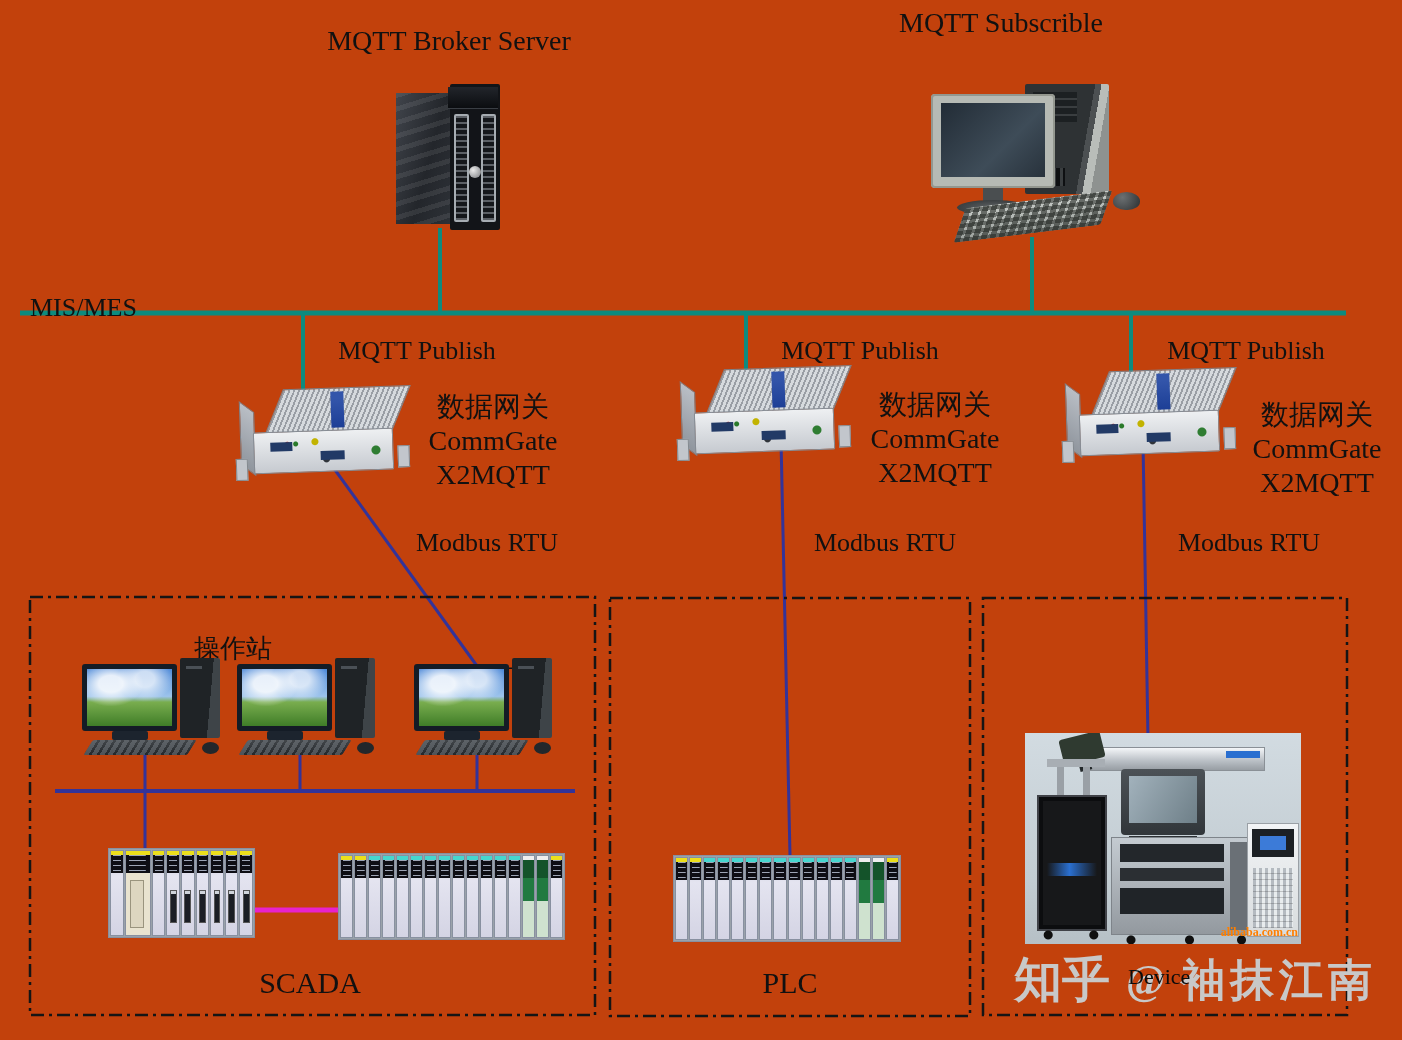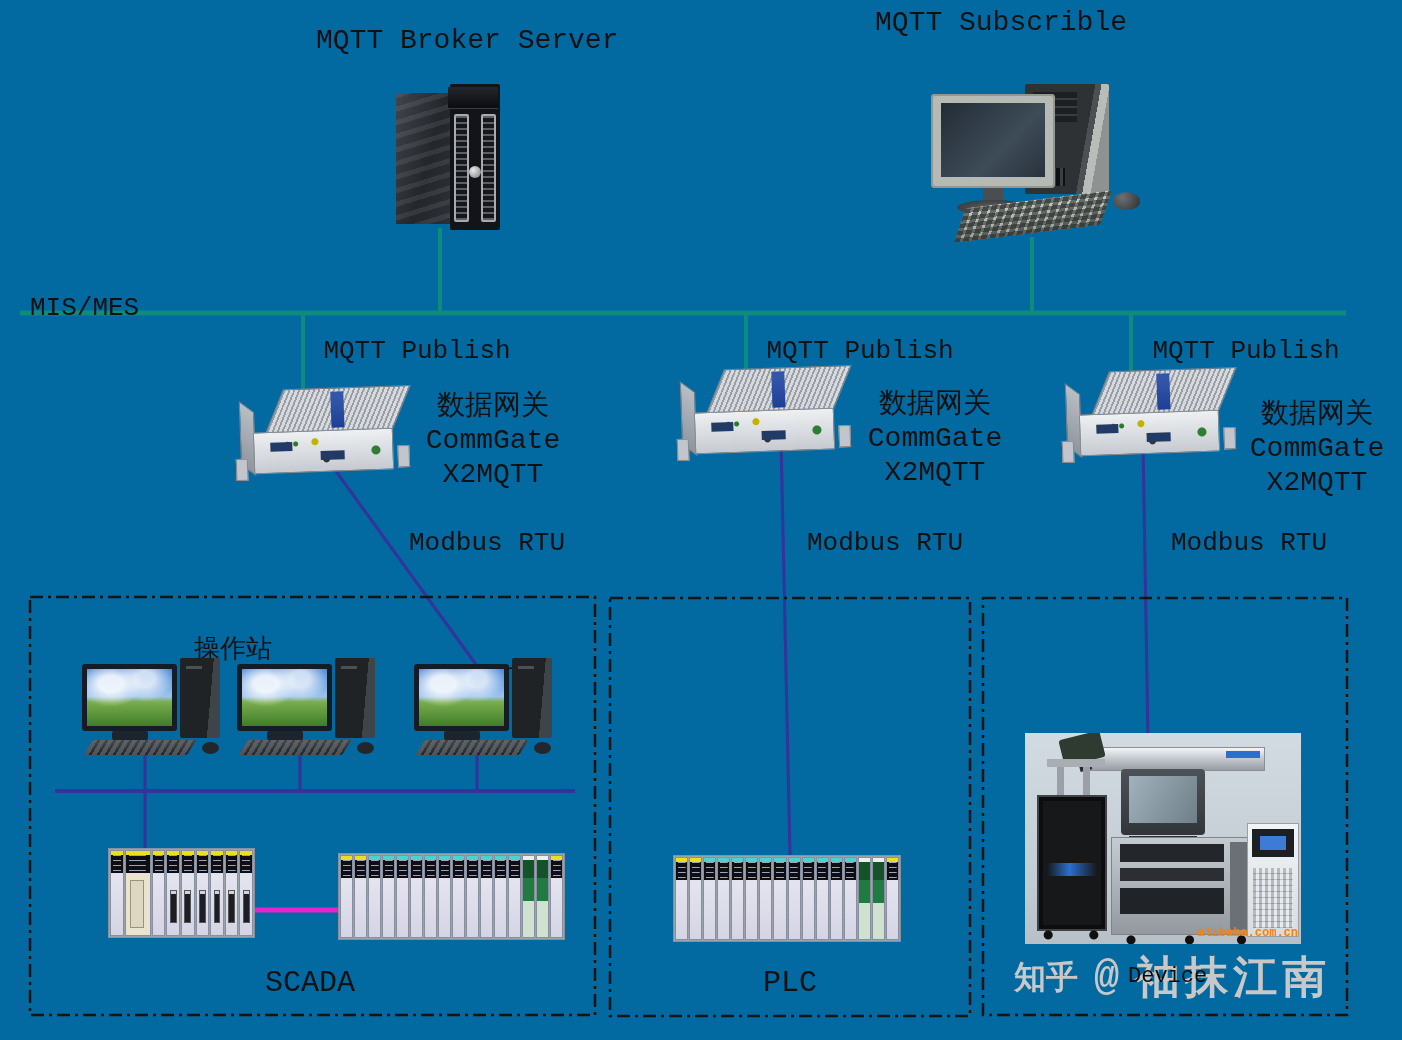--- a/index.html
+++ b/index.html
@@ -1,17 +1,17 @@
 <!DOCTYPE html>
 <html><head>
 <meta charset="utf-8">
 <style>
   html,body{margin:0;padding:0;background:#ffffff;}
-  .stage{position:relative;width:1402px;height:1040px;background:#0369a1;overflow:hidden;
-         font-family:Liberation Mono, monospace;color:#111;}
+  .stage{position:relative;width:1402px;height:1040px;background:#c2410c;overflow:hidden;
+         font-family:Liberation Serif, serif;color:#111;}
   .stage *{box-sizing:border-box;}
   svg.wires{position:absolute;left:0;top:0;z-index:1;}
   .lbl{position:absolute;z-index:2;white-space:nowrap;}
   .ctr{text-align:center;}
   .t28{font-size:28px;}
   .t26{font-size:26px;}
   .t30{font-size:30px;}
   .t22{font-size:26px;}
 
   
@@ -161,21 +161,21 @@
     background-image:linear-gradient(#3c7bd8,#3c7bd8);background-repeat:no-repeat;
     background-position:center 7px;background-size:26px 14px;}
   .dv-chl::after{content:'';position:absolute;left:5px;right:5px;top:44px;bottom:8px;
     background:repeating-linear-gradient(0deg,rgba(0,0,0,.18) 0 1px,transparent 1px 6px),
                repeating-linear-gradient(90deg,#b4bac0 0 3px,#e8ecee 3px 6px);}
   .dv-credit{position:absolute;right:3px;bottom:4px;font-size:12px;font-weight:bold;color:#ff7f00;z-index:3;}
 
   
   .watermark{position:absolute;left:1014px;top:948px;z-index:2;display:flex;align-items:center;gap:16px;
     color:#c8c8c8;font-weight:700;}
-  .wm-prefix{font-size:32px;}
+  .wm-prefix{font-size:48px;}
   .wm-at{font-size:42px;}
   .wm-suffix{font-size:44px;letter-spacing:5px;}
   .device-label{position:absolute;left:1128px;top:964px;font-size:22px;color:#0b0b0b;z-index:3;}
 
   .gw-name{line-height:34px;}
 </style>
 </head>
 <body>
 
 <div class="stage">

